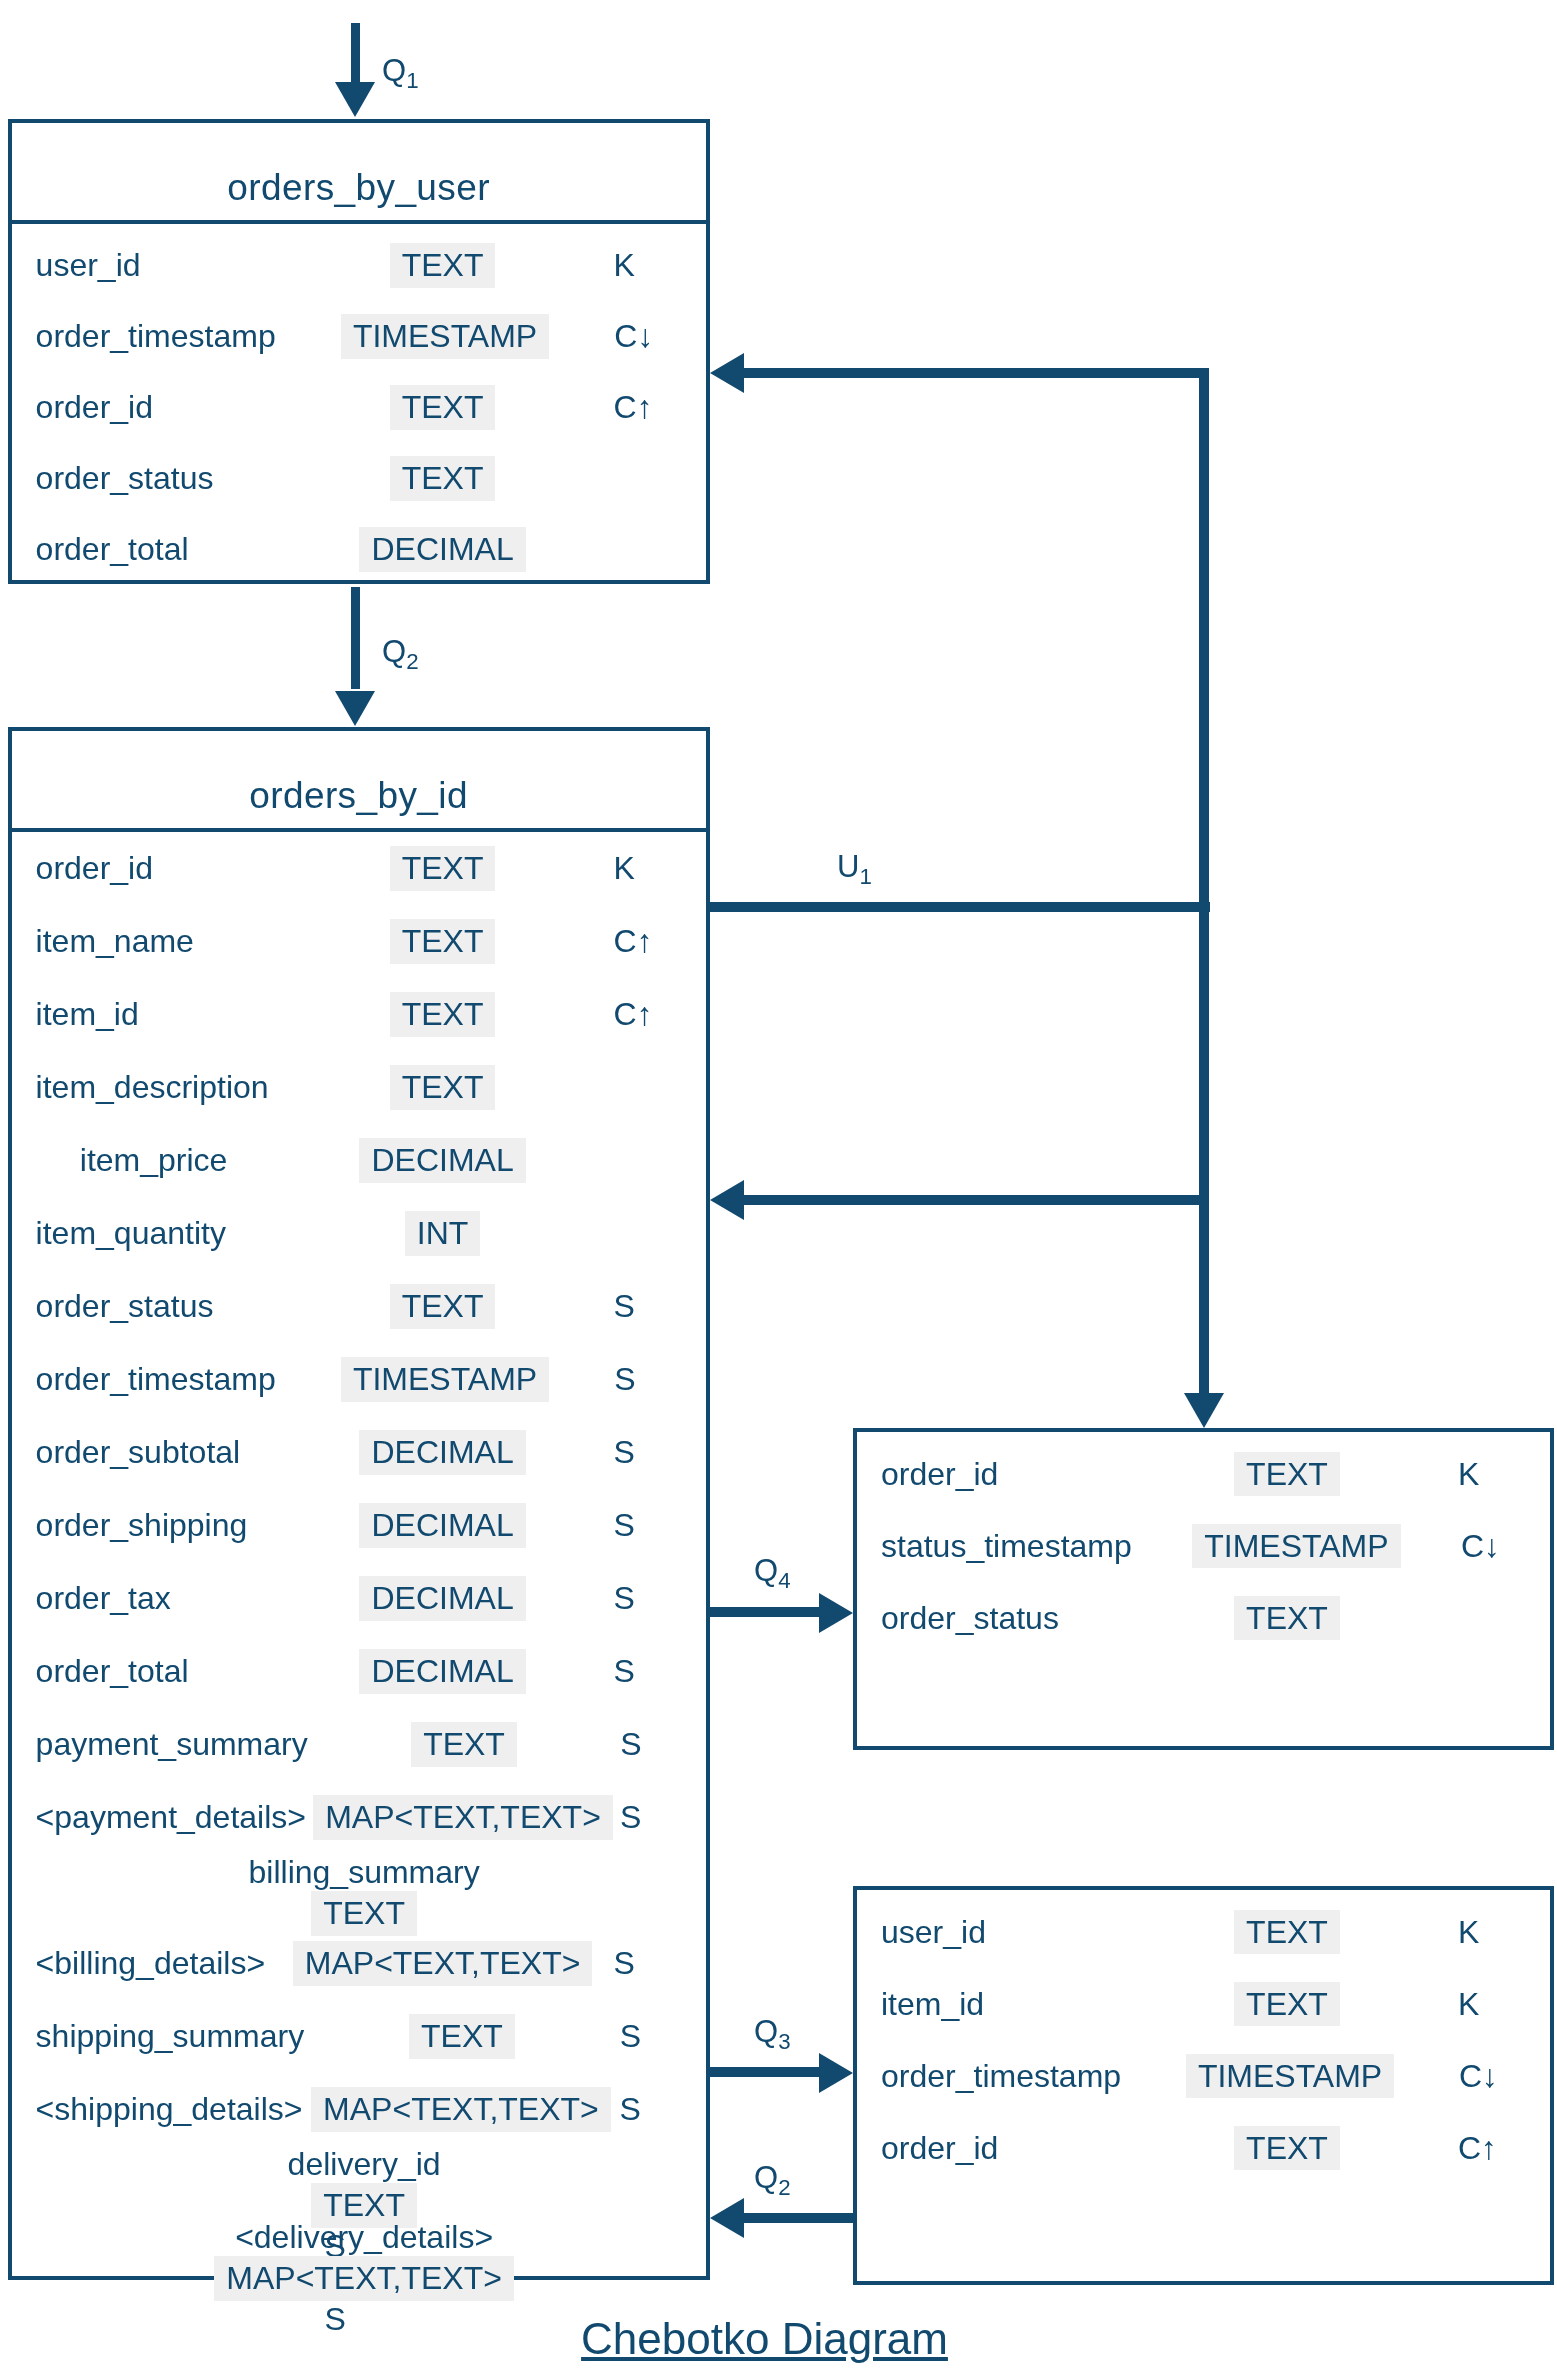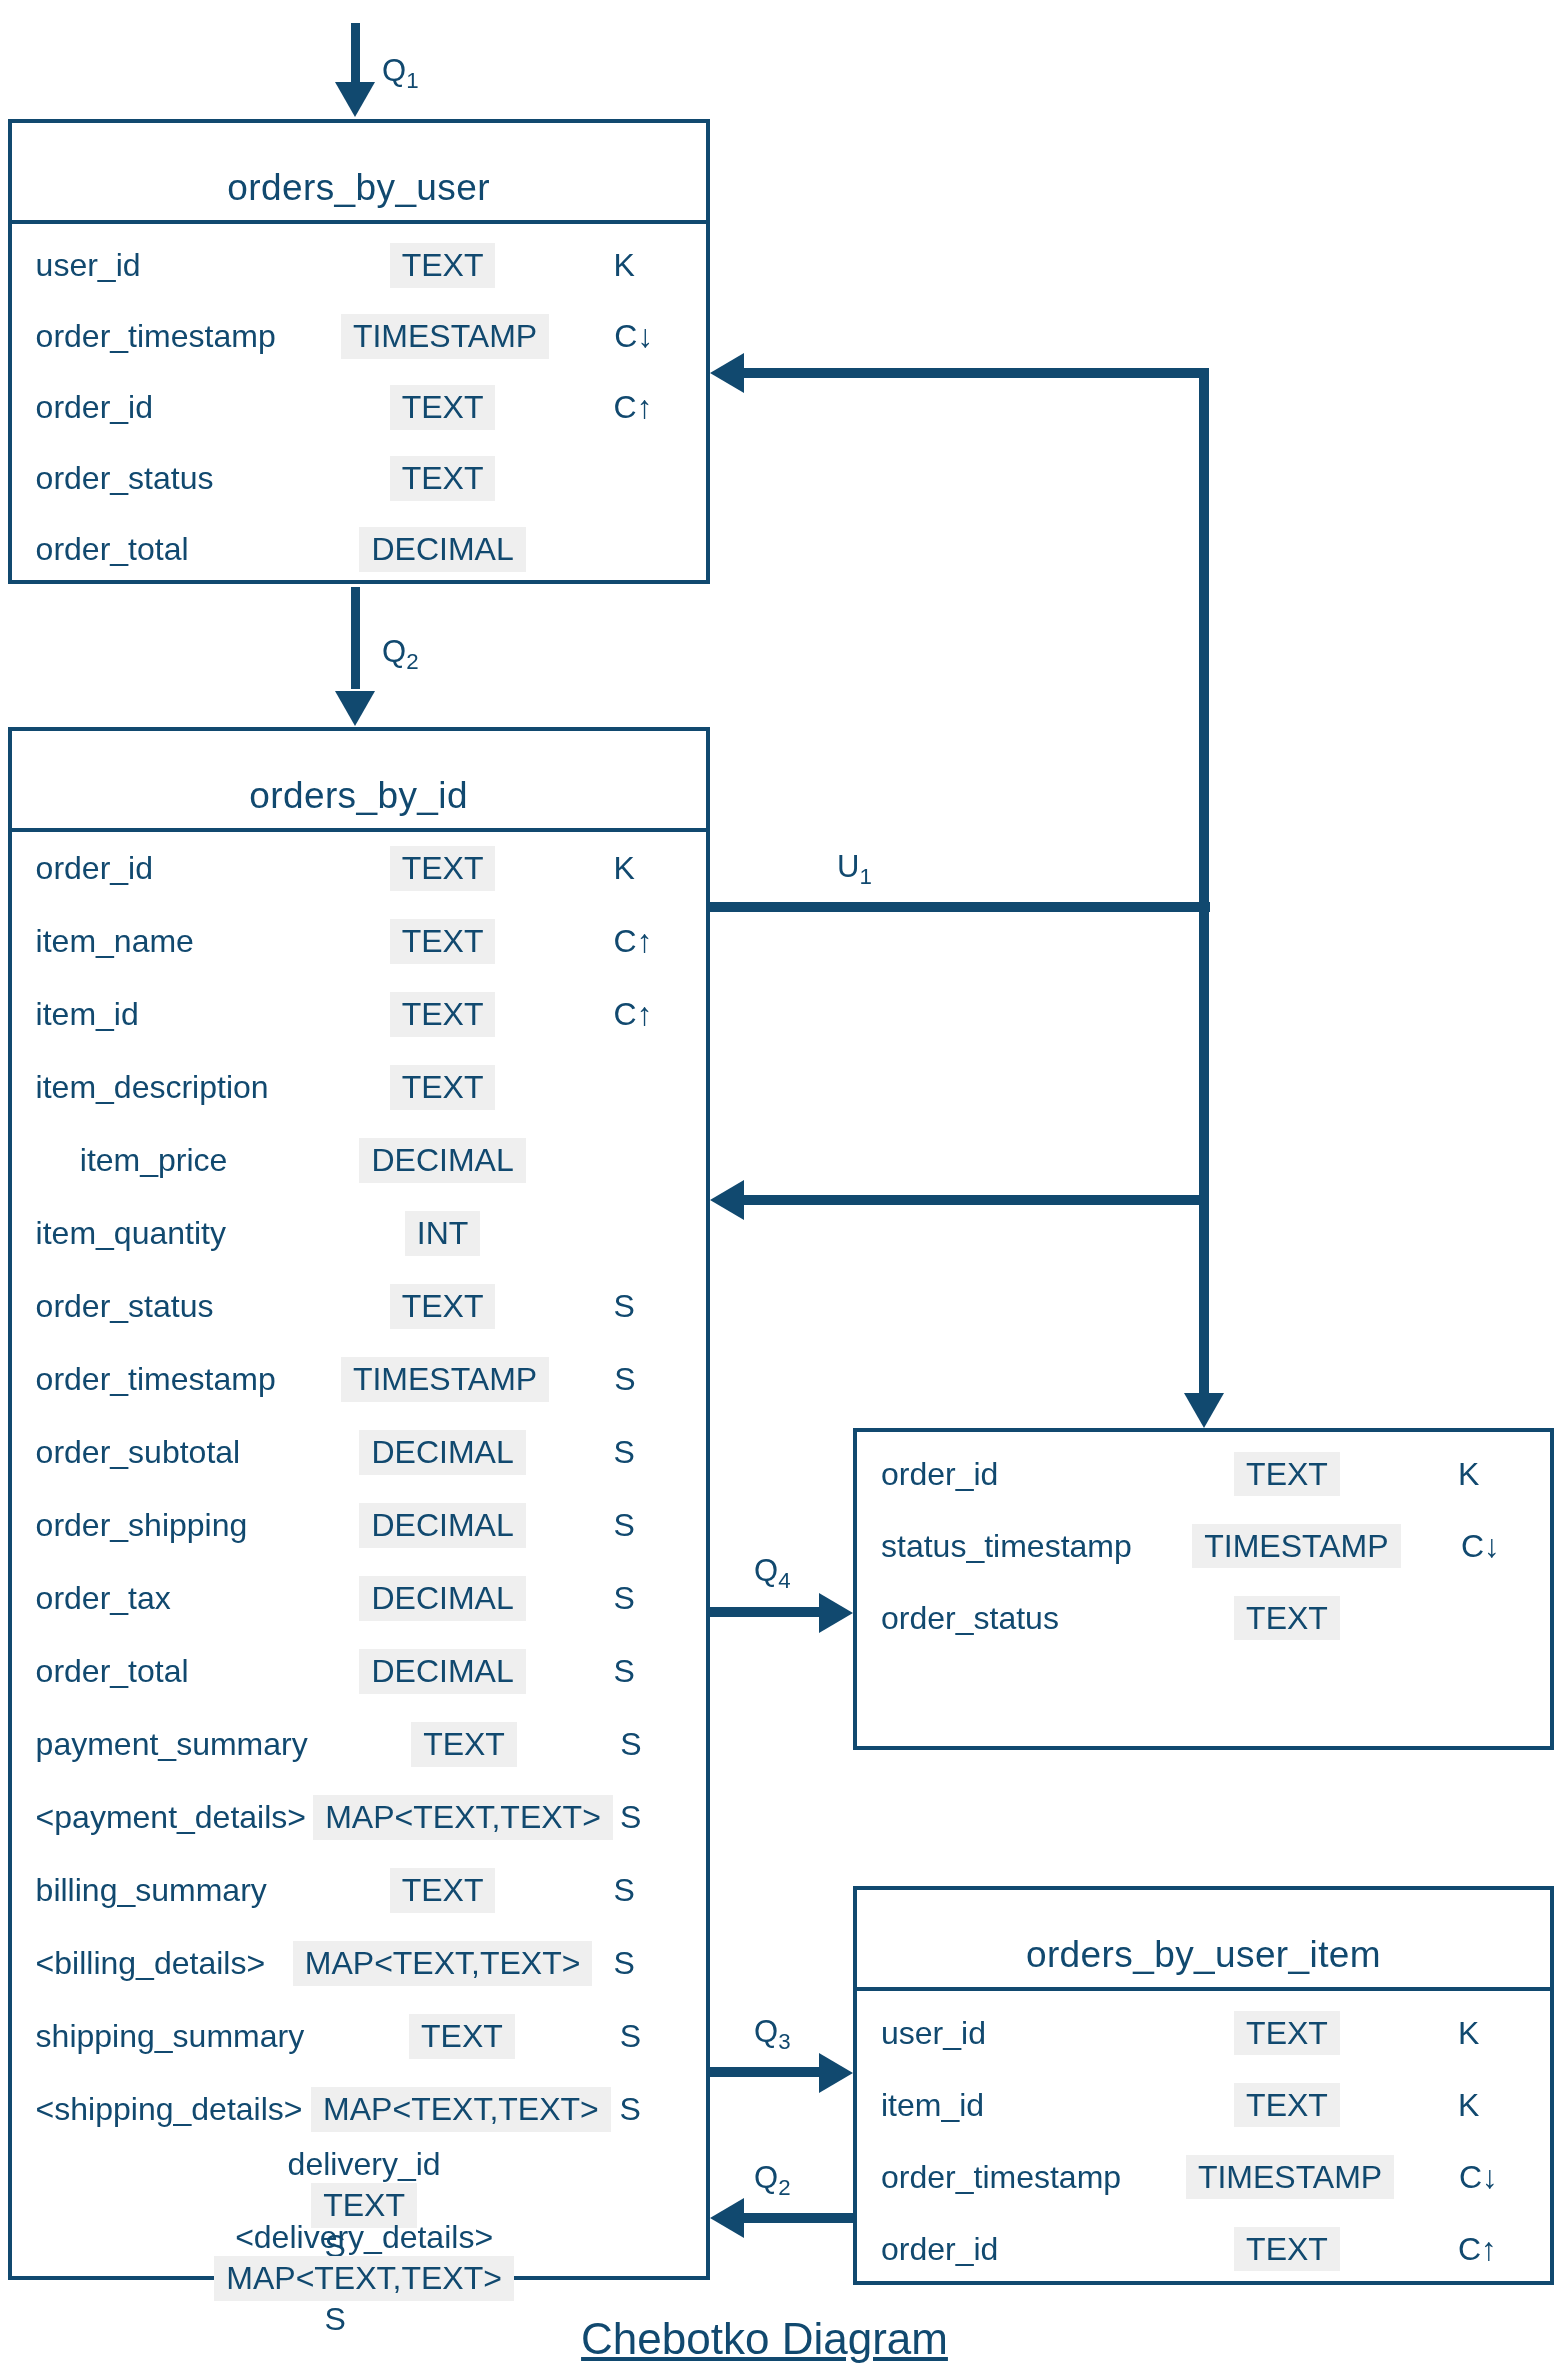--- a/index.html
+++ b/index.html
@@ -202,21 +202,21 @@
           </span>
           <span class="ckey">S</span>
         </div>
         <div class="row" style="height: 73px;">
           <span class="cname">&lt;payment_details&gt;</span>
           <span class="ctype">
             <span class="badge">MAP&lt;TEXT,TEXT&gt;</span>
           </span>
           <span class="ckey">S</span>
         </div>
-        <div class="row" style="height: 73px;">
+        <div class="row" style="height: 73px; flex-direction: column;">
           <span class="cname">billing_summary</span>
           <span class="ctype">
             <span class="badge">TEXT</span>
           </span>
           <span class="ckey">S</span>
         </div>
         <div class="row" style="height: 73px;">
           <span class="cname">&lt;billing_details&gt;</span>
           <span class="ctype">
             <span class="badge">MAP&lt;TEXT,TEXT&gt;</span>
@@ -274,21 +274,20 @@
           <span class="cname">order_status</span>
           <span class="ctype">
             <span class="badge">TEXT</span>
           </span>
           <span class="ckey"></span>
         </div>
       </div>
   </div>
 
   <div class="table" style="left:853px;top:1886px;width:701px;height:399px;">
-    <div class="thead">orders_by_user_item</div>
     <div class="rows" style="--rowh:72px;">
         <div class="row" style="height: 72px;">
           <span class="cname">user_id</span>
           <span class="ctype">
             <span class="badge">TEXT</span>
           </span>
           <span class="ckey">K</span>
         </div>
         <div class="row" style="height: 72px;">
           <span class="cname">item_id</span>

